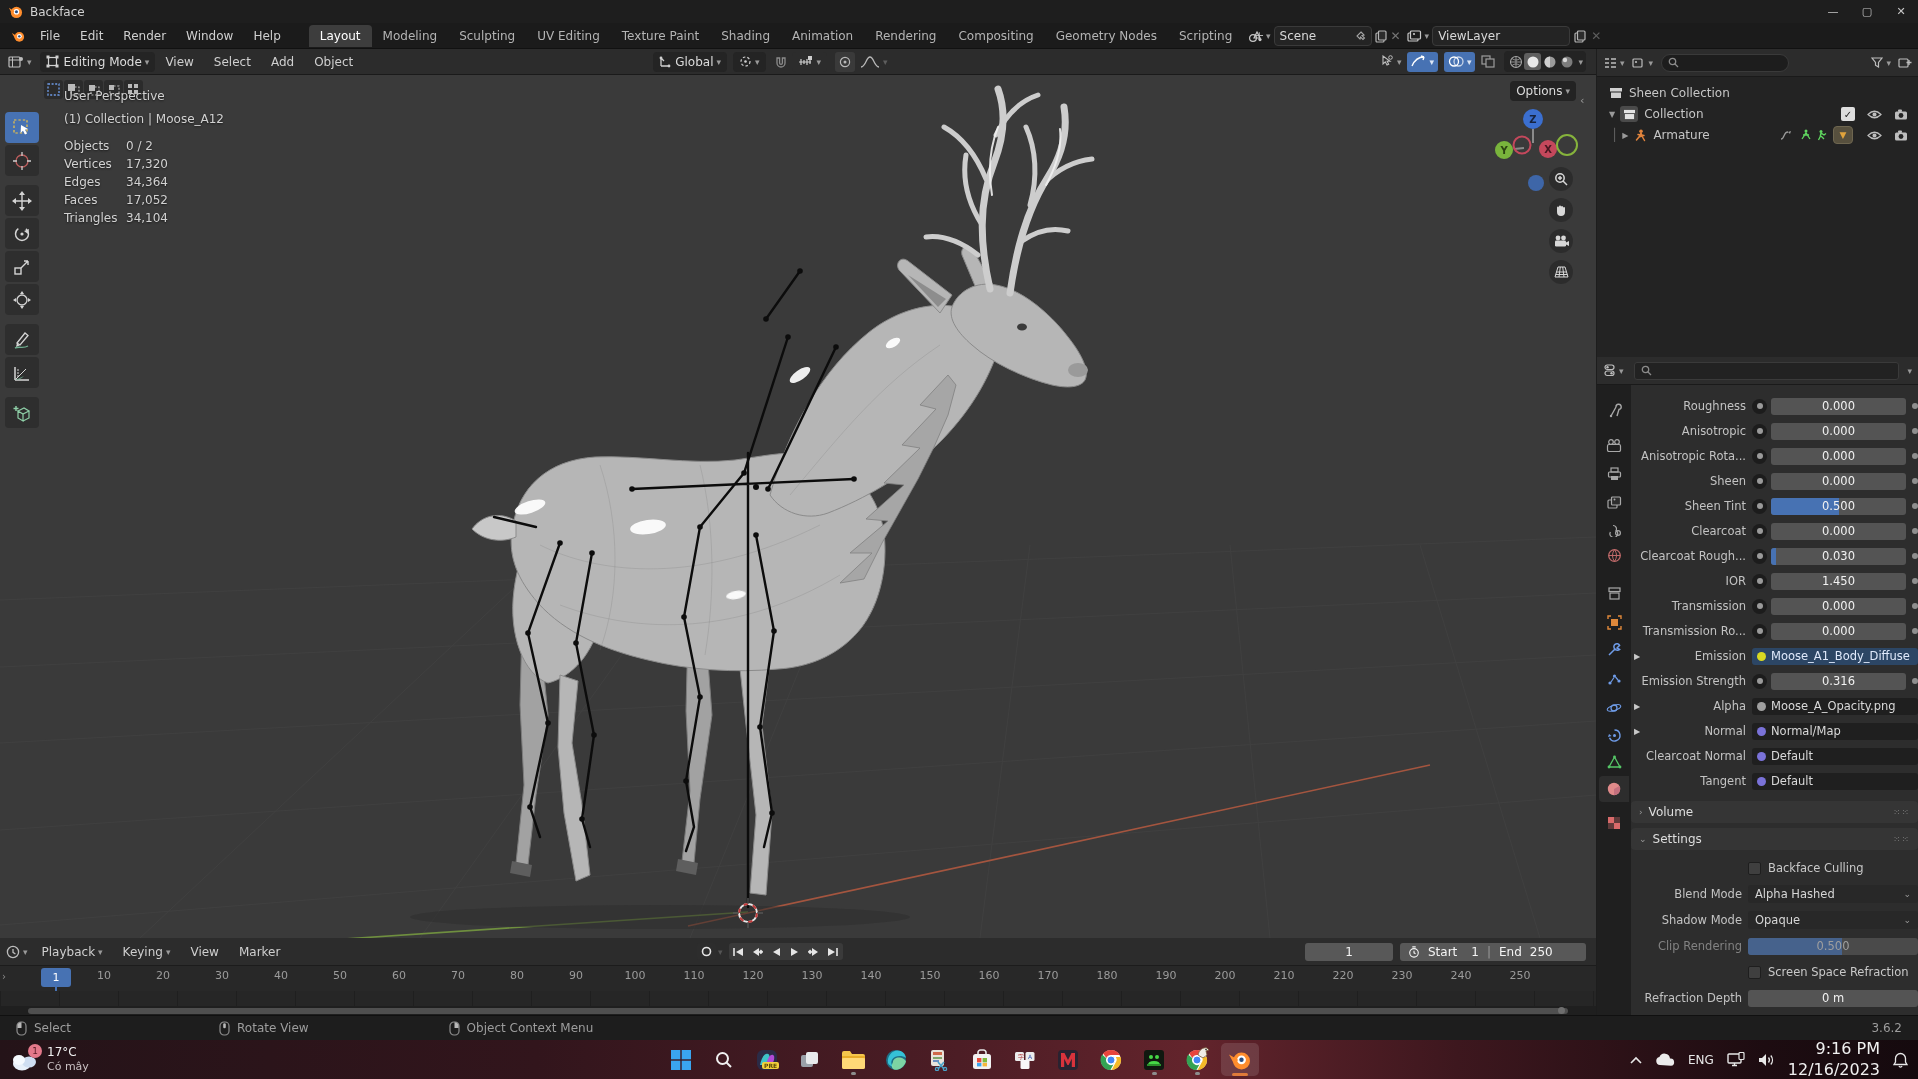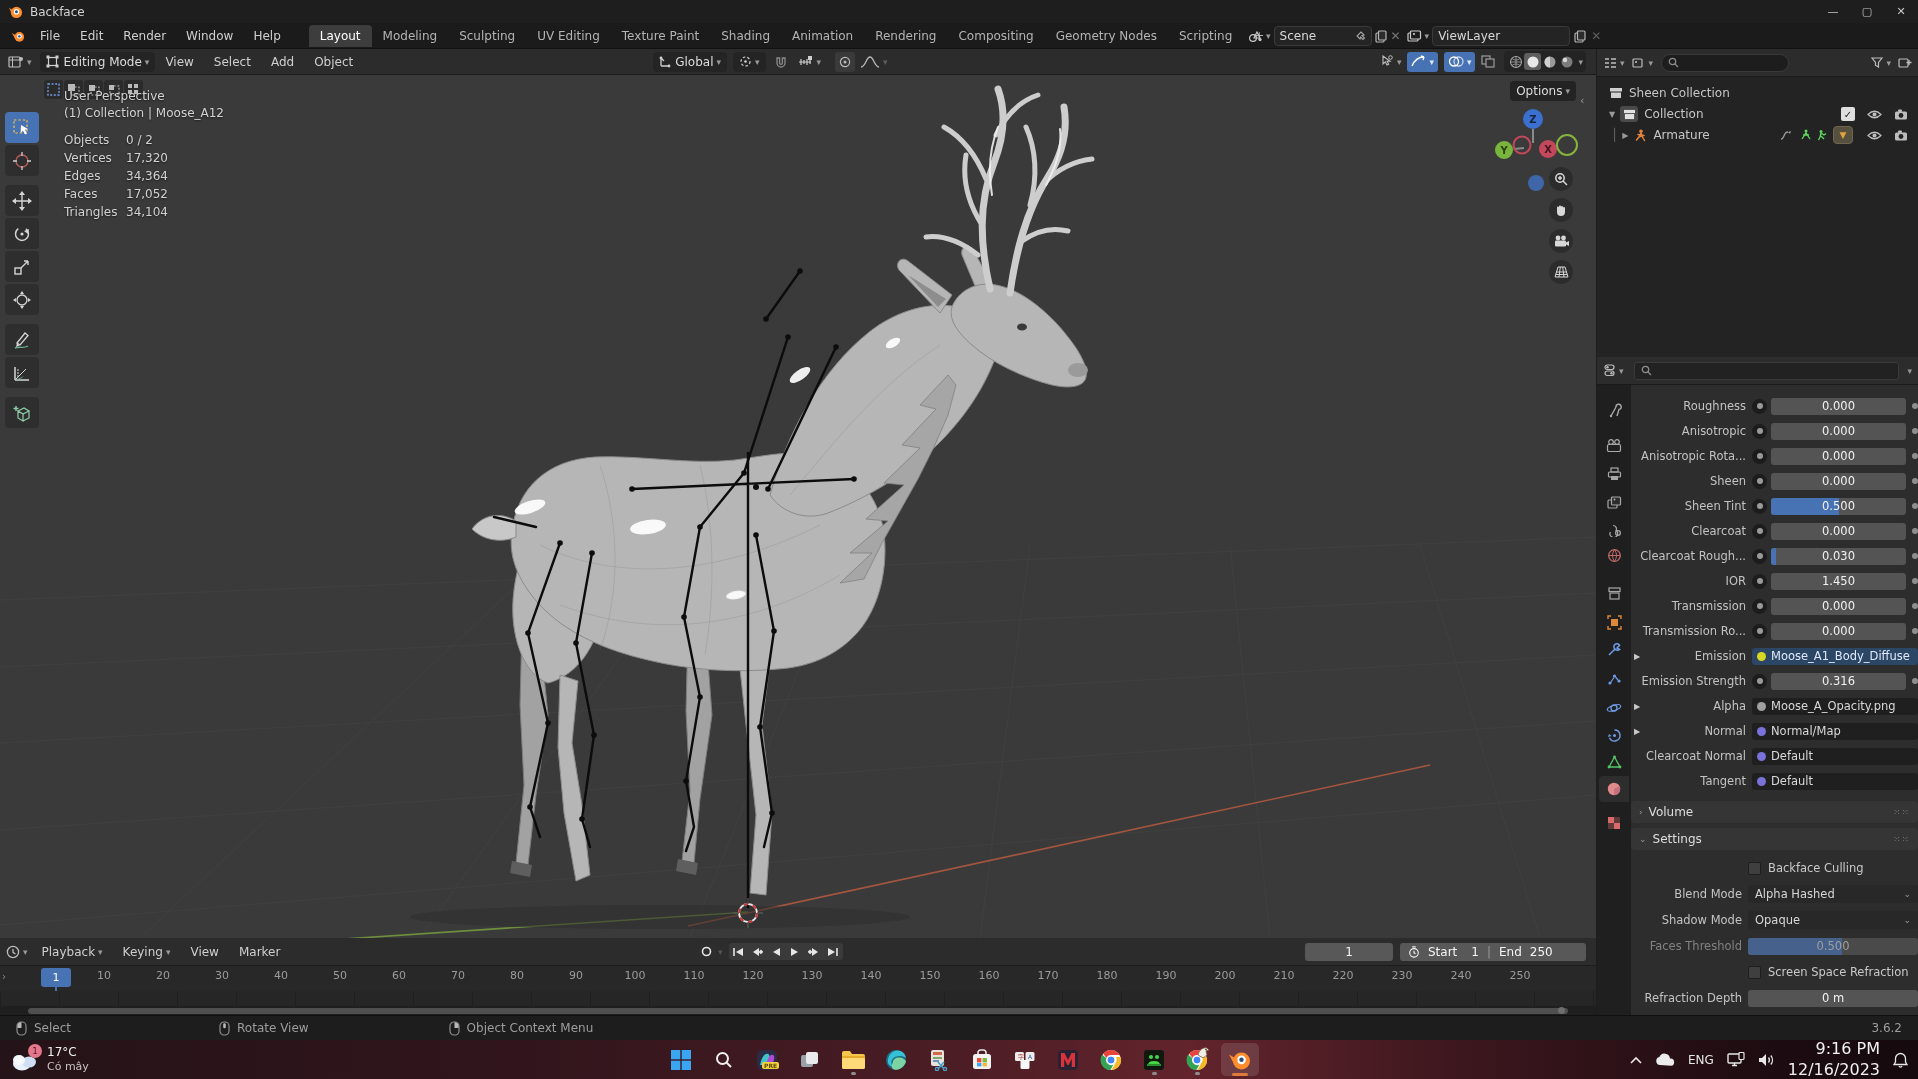--- a/index.html
+++ b/index.html
@@ -530,21 +530,21 @@
       </div>
     <div class="navbtn" style="left:1549px;top:211px">
         <svg width="15" height="12" viewBox="0 0 15 12">
           <path d="M4 1h7l3 10H1Z M6.3 1 5 11M8.7 1 10 11M2.5 6h10M1.7 8.5h11.6" fill="none" stroke="#d8d8d8" stroke-width="1"></path>
         </svg>
       </div>
     <div class="abs" style="left:1580px;top:45px;color:#9a9a9a;font-size:11px">‹</div>
 
     <div class="abs" style="left:64px;top:40px">
       <div class="ovtext">User Perspective</div>
-      <div class="ovtext" style="margin-top:3px">(1) Collection | Moose_A12</div>
+      <div class="ovtext" style="margin-top:9px">(1) Collection | Moose_A12</div>
       <div style="height:11px"></div>
       <div class="f" style="height:18px">
           <span class="ovtext" style="width:62px">Objects</span>
           <span class="ovtext">0 / 2</span>
         </div>
       <div class="f" style="height:18px">
           <span class="ovtext" style="width:62px">Vertices</span>
           <span class="ovtext">17,320</span>
         </div>
       <div class="f" style="height:18px">
@@ -988,21 +988,21 @@
       </div>
     <div class="prow" style="top:552px">
         <span class="plabel" style="width:114px">Shadow Mode</span>
         <div class="ddfield" style="flex:1">
           <span>Opaque</span>
           <span style="flex:1"></span>
           <span class="chev">⌄</span>
         </div>
       </div>
     <div class="prow" style="top:578px">
-        <span class="plabel" style="width:114px;color:#828282">Faces Threshold</span>
+        <span class="plabel" style="width:114px;color:#828282">Clip Rendering</span>
         <div class="pfield" style="background:#4a4a4a;color:#9e9e9e">
           <i class="fillbar" style="background: rgb(70, 98, 140); width: 55%;"></i>
           <span>0.500</span>
         </div>
       </div>
     <div class="prow" style="top:604px">
         <span style="width:114px"></span>
         <span class="cbox"></span>
         <span style="margin-left:7px;color:#c9c9c9;font-size:11.5px">Screen Space Refraction</span>
       </div>

